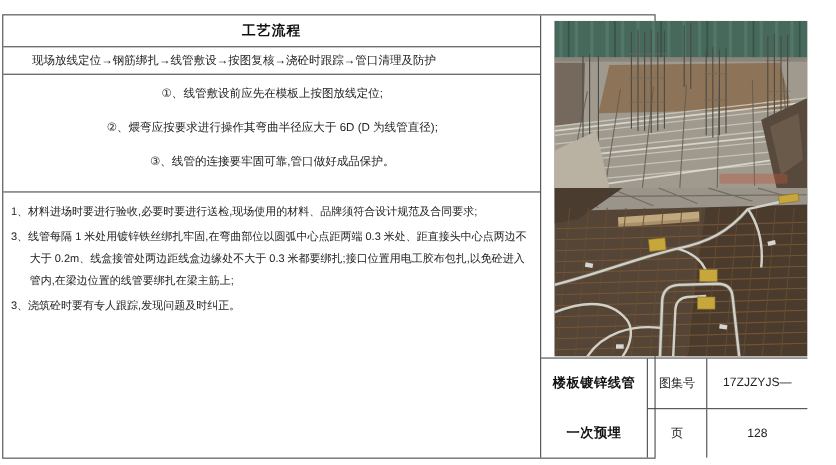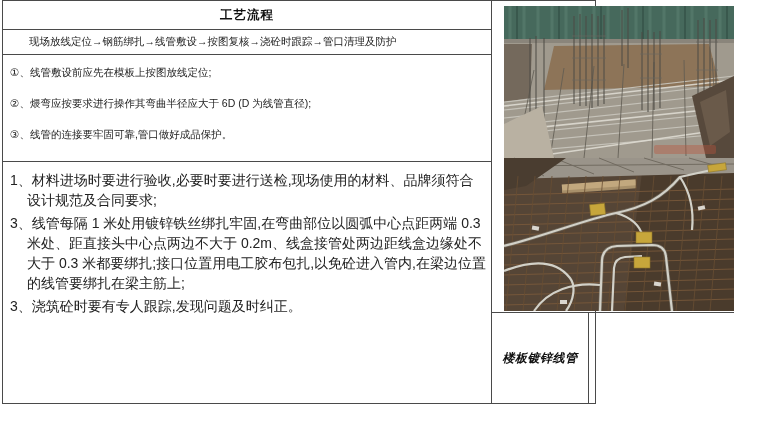--- a/index.html
+++ b/index.html
@@ -2,21 +2,21 @@
 <html><head>
 <meta charset="utf-8">
 <style>
   html,body{margin:0;padding:0;}
   body{
     width:760px;height:423px;position:relative;background:#ffffff;
     font-family:"Liberation Sans","DejaVu Sans",sans-serif;color:#1c1c1c;
     overflow:hidden;
   }
   .tbl{
-    position:absolute;left:2px;top:0;width:594px;height:404px;
+    position:absolute;left:2px;top:13px;width:594px;height:404px;
     border:1px solid #4a4a4a;display:flex;box-sizing:border-box;background:#fff;
   }
   .left-panel{
     width:489px;border-right:1px solid #4a4a4a;display:flex;flex-direction:column;
     box-sizing:border-box;flex:none;
   }
   .right-panel{flex:1;display:flex;flex-direction:column;box-sizing:border-box;}
   .hdr-row{
     flex:none;display:flex;align-items:center;justify-content:center;
     font-weight:bold;font-size:12.5px;border-bottom:1px solid #4a4a4a;box-sizing:border-box;
@@ -24,44 +24,44 @@
   }
   .h29{height:29px;} .h22{height:22px;} .h21{height:21px;}
   .flow-row{
     height:25px;flex:none;display:flex;align-items:center;border-bottom:1px solid #4a4a4a;
     box-sizing:border-box;font-size:10.5px;padding-left:26px;color:#222;
   }
   .items-row{
     height:107px;flex:none;border-bottom:1px solid #4a4a4a;box-sizing:border-box;
     padding:10px 6px 0 7px;font-size:10.5px;overflow:hidden;color:#222;
   }
-  .items-row p{margin:0 0 17px 0;line-height:1.35;}
+  .items-row p{margin:0 0 17px 0;line-height:1.35;text-align:center;}
   .check-row{
-    flex:1;box-sizing:border-box;padding:6px 5px 0 7px;font-size:14px;overflow:hidden;color:#222;
+    flex:1;box-sizing:border-box;padding:6px 5px 0 7px;font-size:10px;overflow:hidden;color:#222;
   }
   .check-row p{
     margin:2px 0 3px 0;line-height:20px;
     padding-left:17px;text-indent:-17px;
   }
   .rp-header{
     height:29px;flex:none;display:flex;align-items:center;justify-content:center;
     font-size:12px;font-weight:normal;color:#2a2a2a;border-bottom:1px solid #4a4a4a;
     box-sizing:border-box;letter-spacing:1px;
   }
   .photo-area{
     height:312px;flex:none;border-bottom:1px solid #4a4a4a;box-sizing:border-box;
     padding:5px 0 0 12px;
   }
   .photo-frame{width:230px;height:305px;overflow:hidden;background:#9a948a;}
   .bottom-tbl{flex:1;display:flex;box-sizing:border-box;}
   .bt-name{
     width:97px;flex:none;border-right:1px solid #4a4a4a;box-sizing:border-box;
     display:flex;flex-direction:column;font-weight:bold;font-size:12px;color:#111;
   }
-  .bt-name div{flex:1;display:flex;align-items:center;justify-content:center;letter-spacing:0.5px;font-style:italic;}
+  .bt-name div{flex:1;display:flex;align-items:center;justify-content:center;letter-spacing:0.5px;}
   .bt-rows{flex:1;display:flex;flex-direction:column;}
   .bt-row{flex:1;display:flex;box-sizing:border-box;}
   .bt-row.first{border-bottom:1px solid #4a4a4a;}
   .bt-label{
     width:54px;flex:none;border-right:1px solid #4a4a4a;box-sizing:border-box;
     display:flex;align-items:center;justify-content:center;font-size:11px;color:#222;
   }
   .bt-value{
     flex:1;display:flex;align-items:center;justify-content:center;font-size:11px;color:#222;
   }
@@ -227,17 +227,28 @@
             <rect x="150" y="276" width="7" height="4" transform="rotate(8 153 278)"></rect>
             <rect x="56" y="294" width="7" height="4"></rect>
           </g>
         </svg>
       </div>
     </div>
 
     <div class="bottom-tbl">
       <div class="bt-name">
         <div>楼板镀锌线管</div>
+        <div>一次预埋</div>
       </div>
+      <div class="bt-rows">
+        <div class="bt-row first">
+          <div class="bt-label">图集号</div>
+          <div class="bt-value">17ZJZYJS—</div>
+        </div>
+        <div class="bt-row">
+          <div class="bt-label">页</div>
+          <div class="bt-value">128</div>
+        </div>
+      </div>
     </div>
   </div>
 
 </div>
 
 </body></html>

